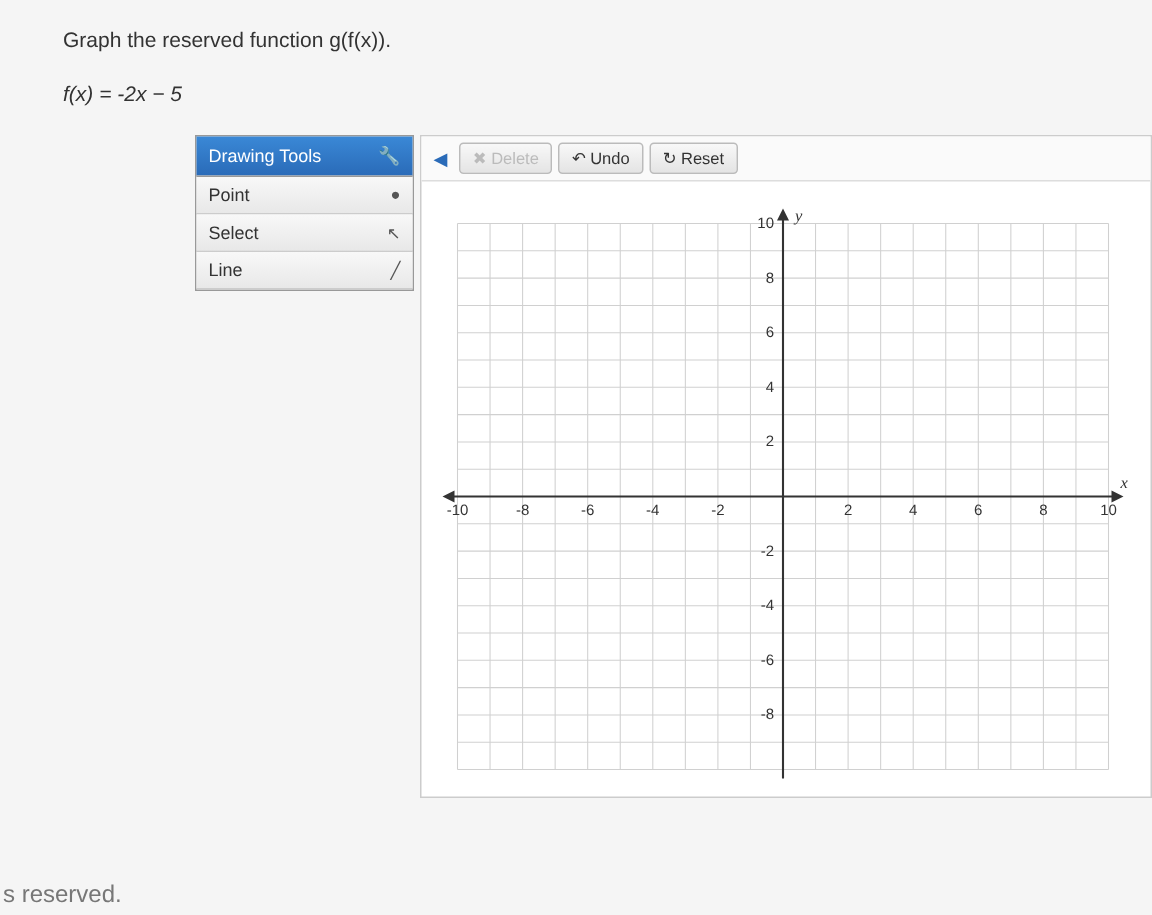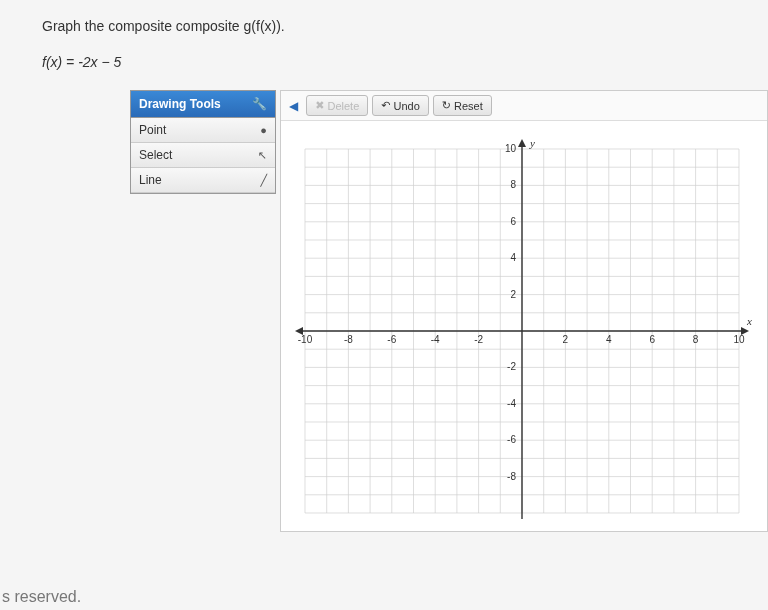--- a/index.html
+++ b/index.html
@@ -30,21 +30,21 @@
       align-items: flex-start;
     }
     .tools-panel {
       width: 146px;
       border: 1px solid #999;
       background: #fff;
     }
     .tools-header {
       background: linear-gradient(#3a88d6, #2a6bb8);
       color: #fff;
-      font-weight: bold;
+      font-weight: normal;
       font-size: 12px;
       padding: 6px 8px;
       display: flex;
       justify-content: space-between;
       align-items: flex-end;
       border-bottom: 1px solid #999;
     }
     .tools-header .wrench {
       font-size: 12px;
     }
@@ -120,21 +120,21 @@
       left: 0;
       font-size: 16px;
       color: #777;
       padding-left: 2px;
     }
   </style>
 </head>
 <body>
 
 <div class="question-area">
-  <div class="question-title">Graph the composite composite g(f(x)).</div>
+  <div class="question-title">Graph the reserved function g(f(x)).</div>
   <div class="formula">f(x) = -2x − 5</div>
 </div>
 
 <div class="workspace">
   <div class="tools-panel">
     <div class="tools-header">
       <span>Drawing Tools</span>
       <span class="wrench">🔧</span>
     </div>
     <div class="tool-row">

